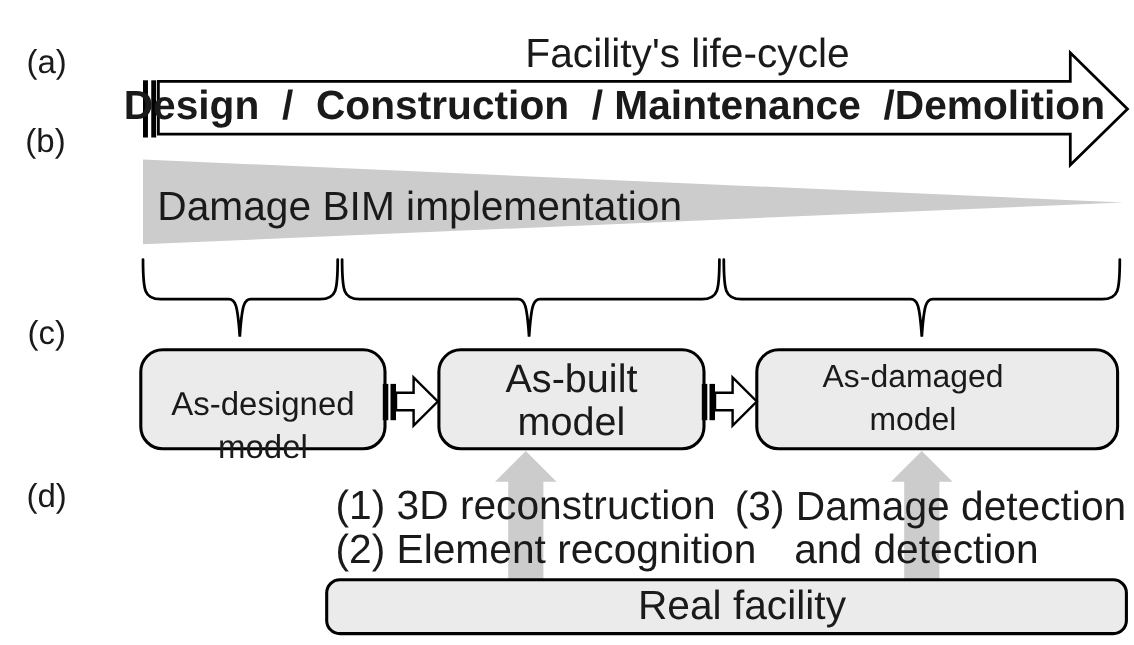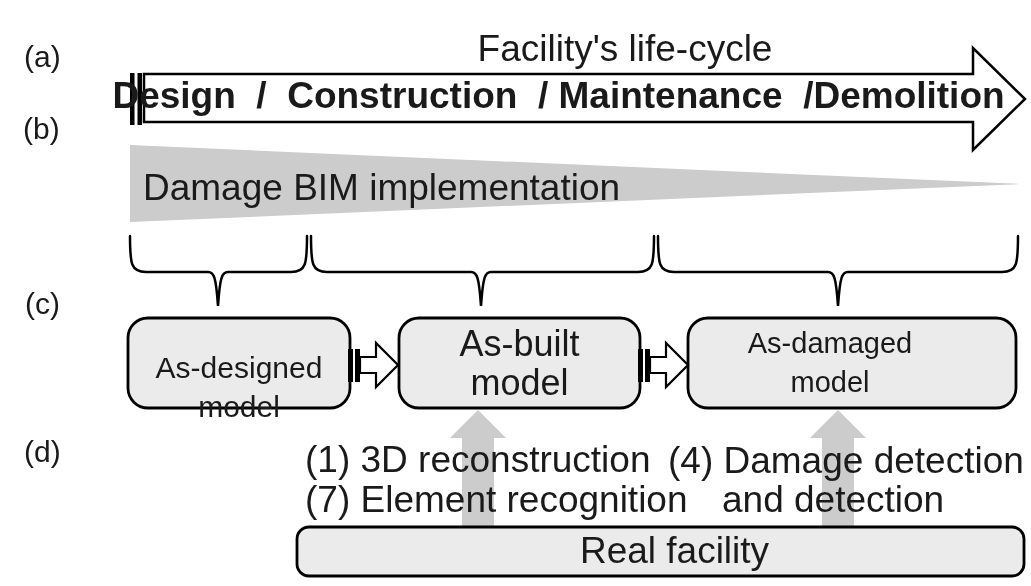--- a/index.html
+++ b/index.html
@@ -74,17 +74,17 @@
 <div class="abs col-flex" style="left:399px;top:318px;width:241px;height:90px;font-size:36px;">
   <span>As-built</span>
   <span>model</span>
 </div>
 <div class="abs col-flex" style="left:688px;top:318px;width:284px;height:90px;font-size:29px;">
   <span>As-damaged</span>
   <span>model</span>
 </div>
 
 <div class="abs txt" style="left:305px;top:440px;">(1) 3D reconstruction</div>
-<div class="abs txt" style="left:305px;top:480px;">(7) Element recognition</div>
-<div class="abs txt" style="left:668px;top:441px;">(4) Damage detection</div>
+<div class="abs txt" style="left:305px;top:480px;">(2) Element recognition</div>
+<div class="abs txt" style="left:668px;top:441px;">(3) Damage detection</div>
 <div class="abs txt" style="left:722px;top:480px;">and detection</div>
 
 <div class="abs txt center-flex" style="left:297px;top:527px;width:755px;height:49px;border-radius:10px;">Real facility</div>
 
 </body></html>

